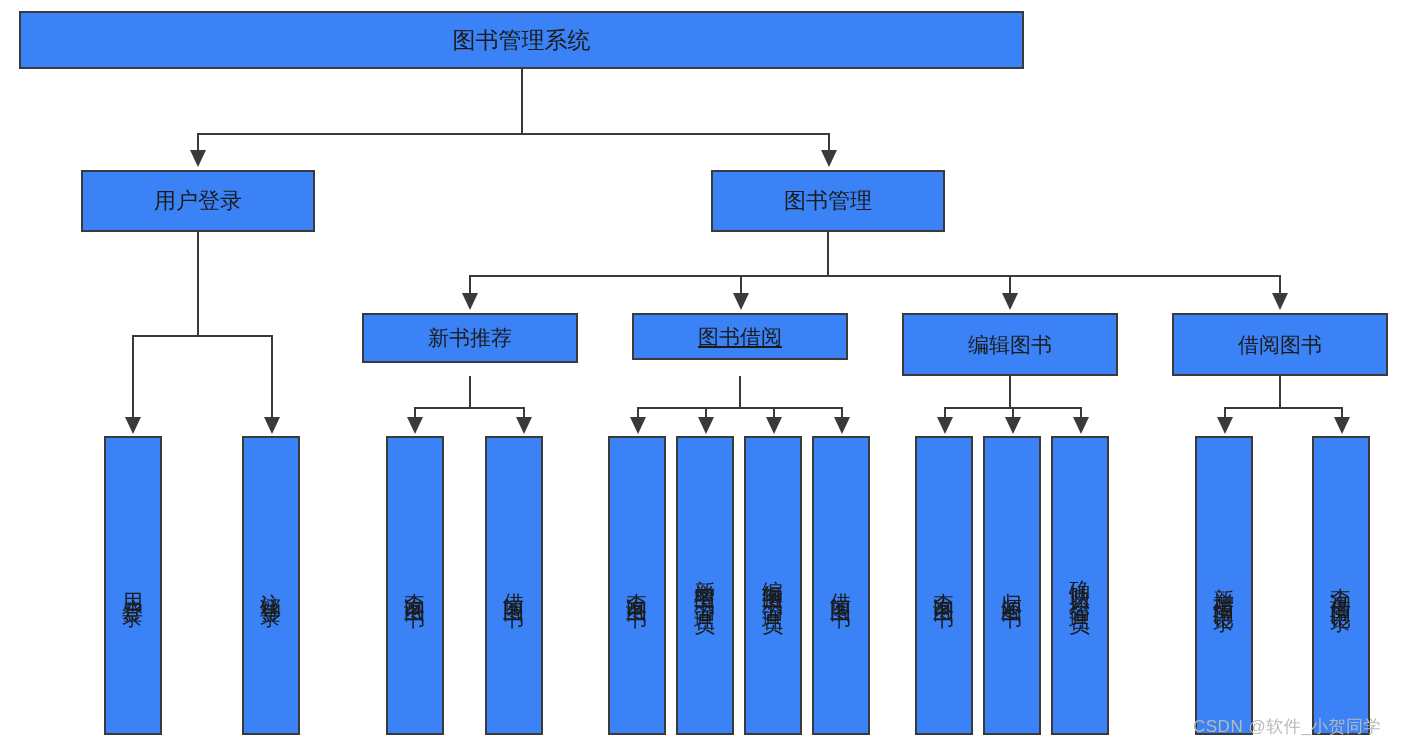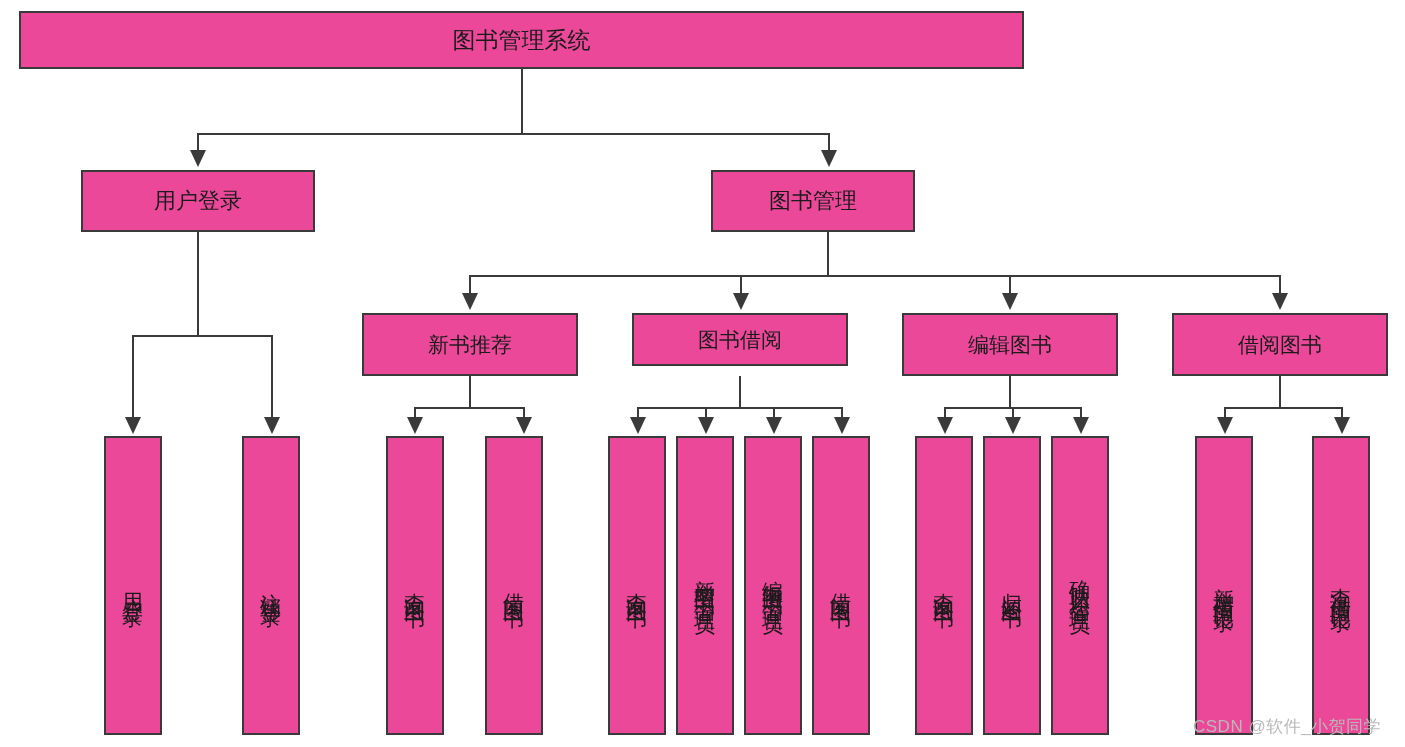--- a/index.html
+++ b/index.html
@@ -12,21 +12,21 @@
     width: 1405px;
     height: 747px;
     background: #ffffff;
     font-family: "Liberation Sans", "DejaVu Sans", sans-serif;
     overflow: hidden;
   }
   .node {
     position: absolute;
     box-sizing: border-box;
     border: 2px solid #3a3a3a;
-    background: #ec4899;
+    background: #3b82f6;
     display: flex;
     align-items: center;
     justify-content: center;
     color: #1b1b1b;
   }
   .node.root {
     font-size: 23px;
   }
   .node.level1 {
     font-size: 22px;
@@ -83,21 +83,21 @@
   <div class="conn v" style="left:521px; top:69px; height:65px;"></div>
   <div class="conn h" style="left:198px; top:133px; width:632px;"></div>
   <div class="conn v" style="left:197px; top:133px; height:20px;"></div>
   <div class="arrow" style="left:190px; top:150px;"></div>
   <div class="conn v" style="left:828px; top:133px; height:20px;"></div>
   <div class="arrow" style="left:821px; top:150px;"></div>
 
   <div class="node level1" style="left:81px; top:170px; width:234px; height:62px;">
     <span>用户登录</span>
   </div>
-  <div class="node level1" style="left:711px; top:170px; width:204px; height:62px;">
+  <div class="node level1" style="left:711px; top:170px; width:234px; height:62px;">
     <span>图书管理</span>
   </div>
 
   <div class="conn v" style="left:197px; top:232px; height:104px;"></div>
   <div class="conn h" style="left:133px; top:335px; width:140px;"></div>
   <div class="conn v" style="left:132px; top:335px; height:84px;"></div>
   <div class="arrow" style="left:125px; top:417px;"></div>
   <div class="conn v" style="left:271px; top:335px; height:84px;"></div>
   <div class="arrow" style="left:264px; top:417px;"></div>
 
@@ -105,24 +105,24 @@
   <div class="conn h" style="left:470px; top:275px; width:811px;"></div>
   <div class="conn v" style="left:469px; top:275px; height:20px;"></div>
   <div class="arrow" style="left:462px; top:293px;"></div>
   <div class="conn v" style="left:740px; top:275px; height:20px;"></div>
   <div class="arrow" style="left:733px; top:293px;"></div>
   <div class="conn v" style="left:1009px; top:275px; height:20px;"></div>
   <div class="arrow" style="left:1002px; top:293px;"></div>
   <div class="conn v" style="left:1279px; top:275px; height:20px;"></div>
   <div class="arrow" style="left:1272px; top:293px;"></div>
 
-  <div class="node level2" style="left:362px; top:313px; width:216px; height:63px;justify-content:center;">
+  <div class="node level2" style="left:362px; top:313px; width:216px; height:50px;justify-content:center;">
     <span>新书推荐</span>
   </div>
-  <div class="node level2" style="left:632px; top:313px; width:216px; height:53px;">
+  <div class="node level2" style="left:632px; top:313px; width:216px; height:47px;text-decoration:underline;">
     <span>图书借阅</span>
   </div>
   <div class="node level2" style="left:902px; top:313px; width:216px; height:63px;">
     <span>编辑图书</span>
   </div>
   <div class="node level2" style="left:1172px; top:313px; width:216px; height:63px;">
     <span>借阅图书</span>
   </div>
 
   <div class="conn v" style="left:469px; top:376px; height:32px;"></div>

